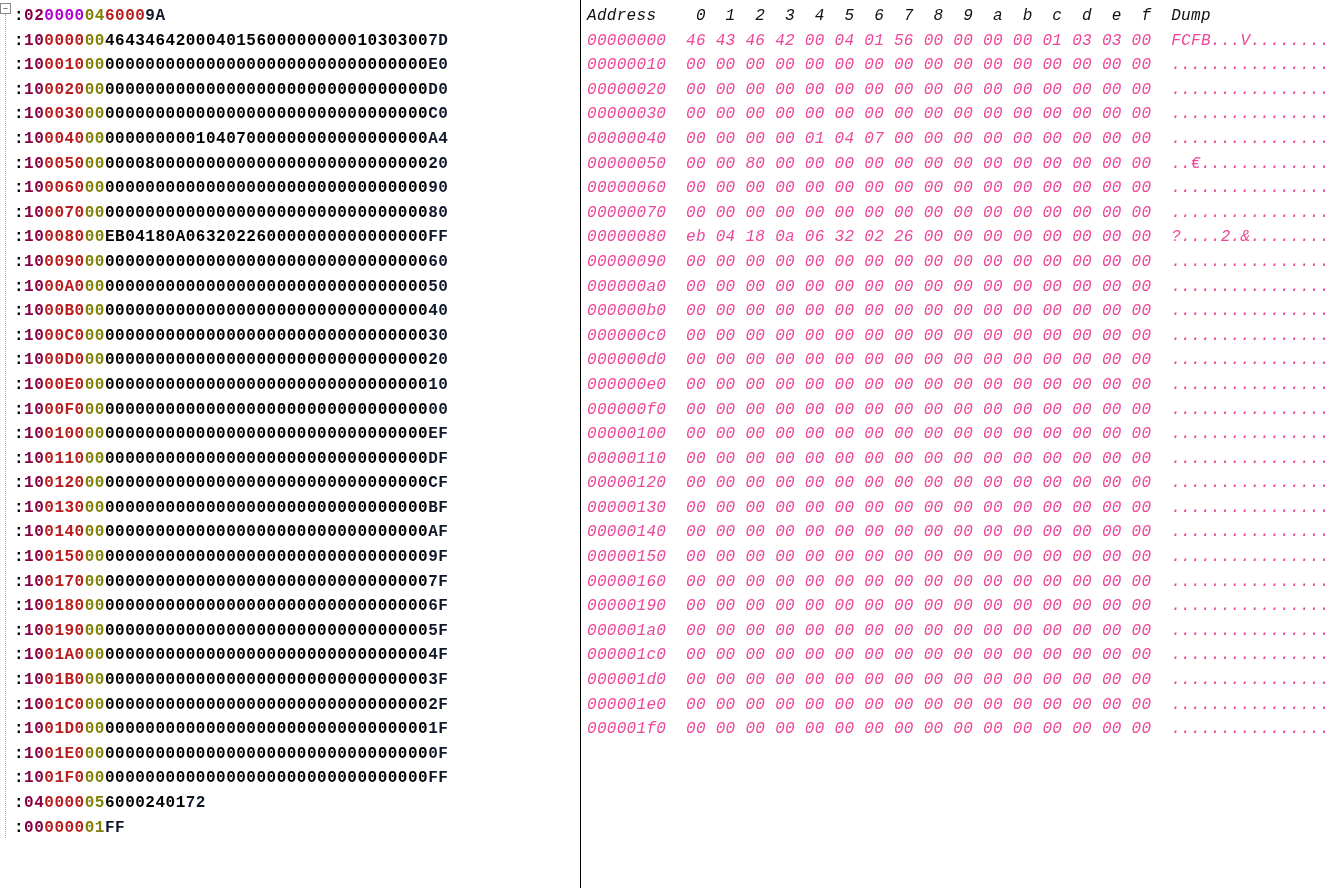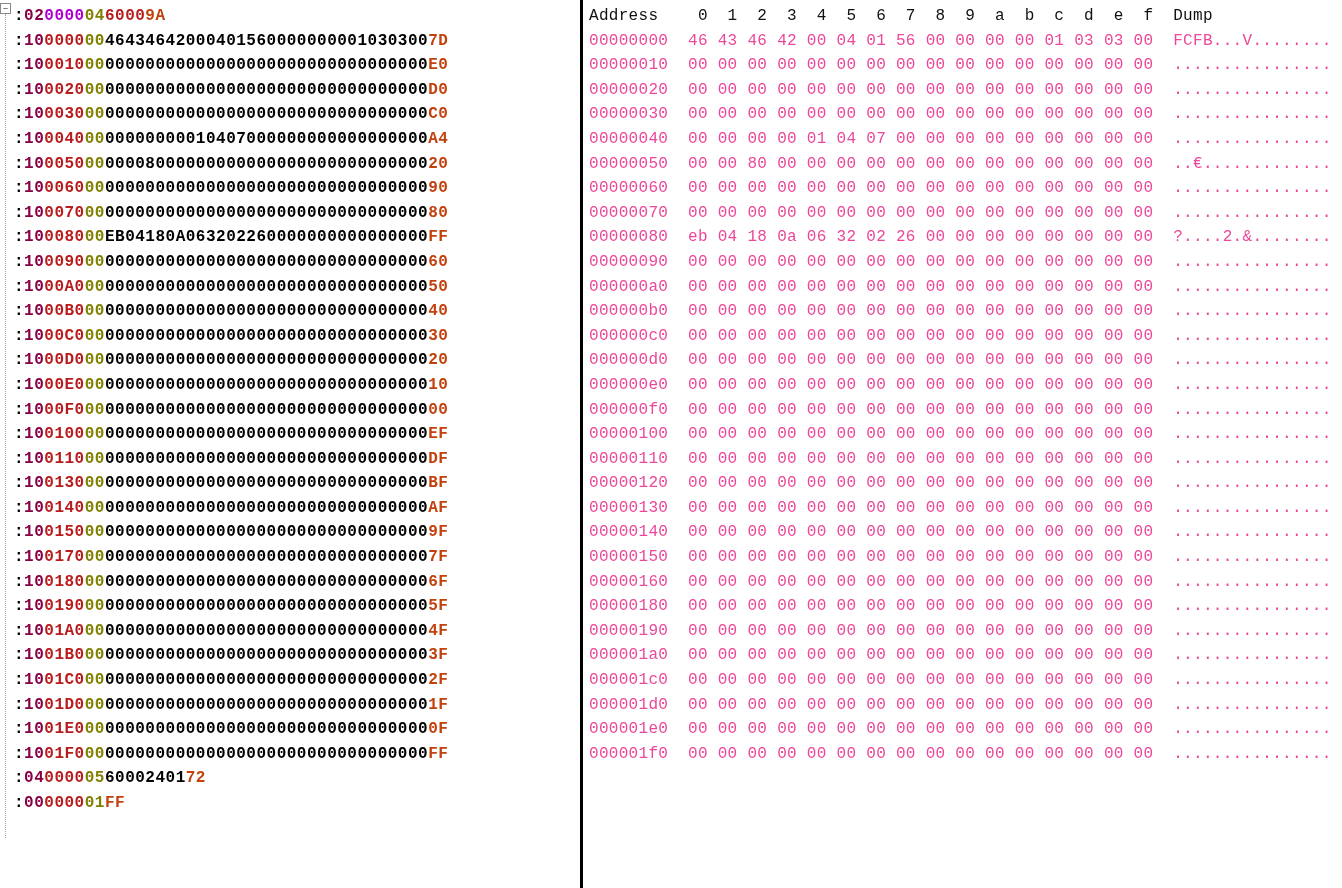--- a/index.html
+++ b/index.html
@@ -15,22 +15,23 @@
     display: flex;
     width: 100%; height: 100%;
   }
   .left-pane {
     width: 580px;
     padding: 4px 0 0 0;
     position: relative;
   }
   .right-pane {
     flex: 1;
-    border-left: 3px solid #000000;
+    border-left: 1px solid #000000;
     padding: 4px 0 0 6px;
+    font-style: italic;
   }
   .tree-toggle {
     position: absolute;
     left: 0; top: 3px;
     width: 11px; height: 11px;
     border: 1px solid #888;
     font-size: 10px; line-height: 9px;
     text-align: center;
     color: #555;
     cursor: pointer;
@@ -50,21 +51,21 @@
   .hex-line {
     white-space: pre;
     letter-spacing: 0.5px;
     font-weight: 600;
   }
   .colon { color: #000; }
   .c-bc { color: #880044; }   
   .c-addr { color: #b91c1c; } 
   .c-type { color: #808000; } 
   .c-data { color: #000000; } 
-  .c-ck { color: #c2410c; }   
+  .c-ck { color: #0f172a; }   
   .c-purple { color: #b000d0; font-weight:600;}
 
   .dump-header, .dump-row {
     white-space: pre;
     line-height: 24.6px;
     letter-spacing: 0.3px;
     color: #ec4899;
   }
   .dump-header { color:#111; }
 </style>
@@ -89,20 +90,21 @@
         <div class="hex-line"><span class="colon">:</span><span class="c-bc">10</span><span class="c-addr">0080</span><span class="c-type">00</span><span class="c-data">EB04180A063202260000000000000000</span><span class="c-ck">FF</span></div>
         <div class="hex-line"><span class="colon">:</span><span class="c-bc">10</span><span class="c-addr">0090</span><span class="c-type">00</span><span class="c-data">00000000000000000000000000000000</span><span class="c-ck">60</span></div>
         <div class="hex-line"><span class="colon">:</span><span class="c-bc">10</span><span class="c-addr">00A0</span><span class="c-type">00</span><span class="c-data">00000000000000000000000000000000</span><span class="c-ck">50</span></div>
         <div class="hex-line"><span class="colon">:</span><span class="c-bc">10</span><span class="c-addr">00B0</span><span class="c-type">00</span><span class="c-data">00000000000000000000000000000000</span><span class="c-ck">40</span></div>
         <div class="hex-line"><span class="colon">:</span><span class="c-bc">10</span><span class="c-addr">00C0</span><span class="c-type">00</span><span class="c-data">00000000000000000000000000000000</span><span class="c-ck">30</span></div>
         <div class="hex-line"><span class="colon">:</span><span class="c-bc">10</span><span class="c-addr">00D0</span><span class="c-type">00</span><span class="c-data">00000000000000000000000000000000</span><span class="c-ck">20</span></div>
         <div class="hex-line"><span class="colon">:</span><span class="c-bc">10</span><span class="c-addr">00E0</span><span class="c-type">00</span><span class="c-data">00000000000000000000000000000000</span><span class="c-ck">10</span></div>
         <div class="hex-line"><span class="colon">:</span><span class="c-bc">10</span><span class="c-addr">00F0</span><span class="c-type">00</span><span class="c-data">00000000000000000000000000000000</span><span class="c-ck">00</span></div>
         <div class="hex-line"><span class="colon">:</span><span class="c-bc">10</span><span class="c-addr">0100</span><span class="c-type">00</span><span class="c-data">00000000000000000000000000000000</span><span class="c-ck">EF</span></div>
         <div class="hex-line"><span class="colon">:</span><span class="c-bc">10</span><span class="c-addr">0110</span><span class="c-type">00</span><span class="c-data">00000000000000000000000000000000</span><span class="c-ck">DF</span></div>
+        <div class="hex-line"><span class="colon">:</span><span class="c-bc">10</span><span class="c-addr">0120</span><span class="c-type">00</span><span class="c-data">00000000000000000000000000000000</span><span class="c-ck">CF</span></div>
         <div class="hex-line"><span class="colon">:</span><span class="c-bc">10</span><span class="c-addr">0130</span><span class="c-type">00</span><span class="c-data">00000000000000000000000000000000</span><span class="c-ck">BF</span></div>
         <div class="hex-line"><span class="colon">:</span><span class="c-bc">10</span><span class="c-addr">0140</span><span class="c-type">00</span><span class="c-data">00000000000000000000000000000000</span><span class="c-ck">AF</span></div>
         <div class="hex-line"><span class="colon">:</span><span class="c-bc">10</span><span class="c-addr">0150</span><span class="c-type">00</span><span class="c-data">00000000000000000000000000000000</span><span class="c-ck">9F</span></div>
         <div class="hex-line"><span class="colon">:</span><span class="c-bc">10</span><span class="c-addr">0170</span><span class="c-type">00</span><span class="c-data">00000000000000000000000000000000</span><span class="c-ck">7F</span></div>
         <div class="hex-line"><span class="colon">:</span><span class="c-bc">10</span><span class="c-addr">0180</span><span class="c-type">00</span><span class="c-data">00000000000000000000000000000000</span><span class="c-ck">6F</span></div>
         <div class="hex-line"><span class="colon">:</span><span class="c-bc">10</span><span class="c-addr">0190</span><span class="c-type">00</span><span class="c-data">00000000000000000000000000000000</span><span class="c-ck">5F</span></div>
         <div class="hex-line"><span class="colon">:</span><span class="c-bc">10</span><span class="c-addr">01A0</span><span class="c-type">00</span><span class="c-data">00000000000000000000000000000000</span><span class="c-ck">4F</span></div>
         <div class="hex-line"><span class="colon">:</span><span class="c-bc">10</span><span class="c-addr">01B0</span><span class="c-type">00</span><span class="c-data">00000000000000000000000000000000</span><span class="c-ck">3F</span></div>
         <div class="hex-line"><span class="colon">:</span><span class="c-bc">10</span><span class="c-addr">01C0</span><span class="c-type">00</span><span class="c-data">00000000000000000000000000000000</span><span class="c-ck">2F</span></div>
         <div class="hex-line"><span class="colon">:</span><span class="c-bc">10</span><span class="c-addr">01D0</span><span class="c-type">00</span><span class="c-data">00000000000000000000000000000000</span><span class="c-ck">1F</span></div>
@@ -132,21 +134,20 @@
         <div class="dump-row">000000d0  00 00 00 00 00 00 00 00 00 00 00 00 00 00 00 00  ................</div>
         <div class="dump-row">000000e0  00 00 00 00 00 00 00 00 00 00 00 00 00 00 00 00  ................</div>
         <div class="dump-row">000000f0  00 00 00 00 00 00 00 00 00 00 00 00 00 00 00 00  ................</div>
         <div class="dump-row">00000100  00 00 00 00 00 00 00 00 00 00 00 00 00 00 00 00  ................</div>
         <div class="dump-row">00000110  00 00 00 00 00 00 00 00 00 00 00 00 00 00 00 00  ................</div>
         <div class="dump-row">00000120  00 00 00 00 00 00 00 00 00 00 00 00 00 00 00 00  ................</div>
         <div class="dump-row">00000130  00 00 00 00 00 00 00 00 00 00 00 00 00 00 00 00  ................</div>
         <div class="dump-row">00000140  00 00 00 00 00 00 00 00 00 00 00 00 00 00 00 00  ................</div>
         <div class="dump-row">00000150  00 00 00 00 00 00 00 00 00 00 00 00 00 00 00 00  ................</div>
         <div class="dump-row">00000160  00 00 00 00 00 00 00 00 00 00 00 00 00 00 00 00  ................</div>
-        <div class="dump-row">00000180  00 00 00 00 00 00 00 00 00 00 00 00 00 00 00 00  ................</div>
         <div class="dump-row">00000190  00 00 00 00 00 00 00 00 00 00 00 00 00 00 00 00  ................</div>
         <div class="dump-row">000001a0  00 00 00 00 00 00 00 00 00 00 00 00 00 00 00 00  ................</div>
         <div class="dump-row">000001c0  00 00 00 00 00 00 00 00 00 00 00 00 00 00 00 00  ................</div>
         <div class="dump-row">000001d0  00 00 00 00 00 00 00 00 00 00 00 00 00 00 00 00  ................</div>
         <div class="dump-row">000001e0  00 00 00 00 00 00 00 00 00 00 00 00 00 00 00 00  ................</div>
         <div class="dump-row">000001f0  00 00 00 00 00 00 00 00 00 00 00 00 00 00 00 00  ................</div>
       </div>
   </div>
 
 </div>

